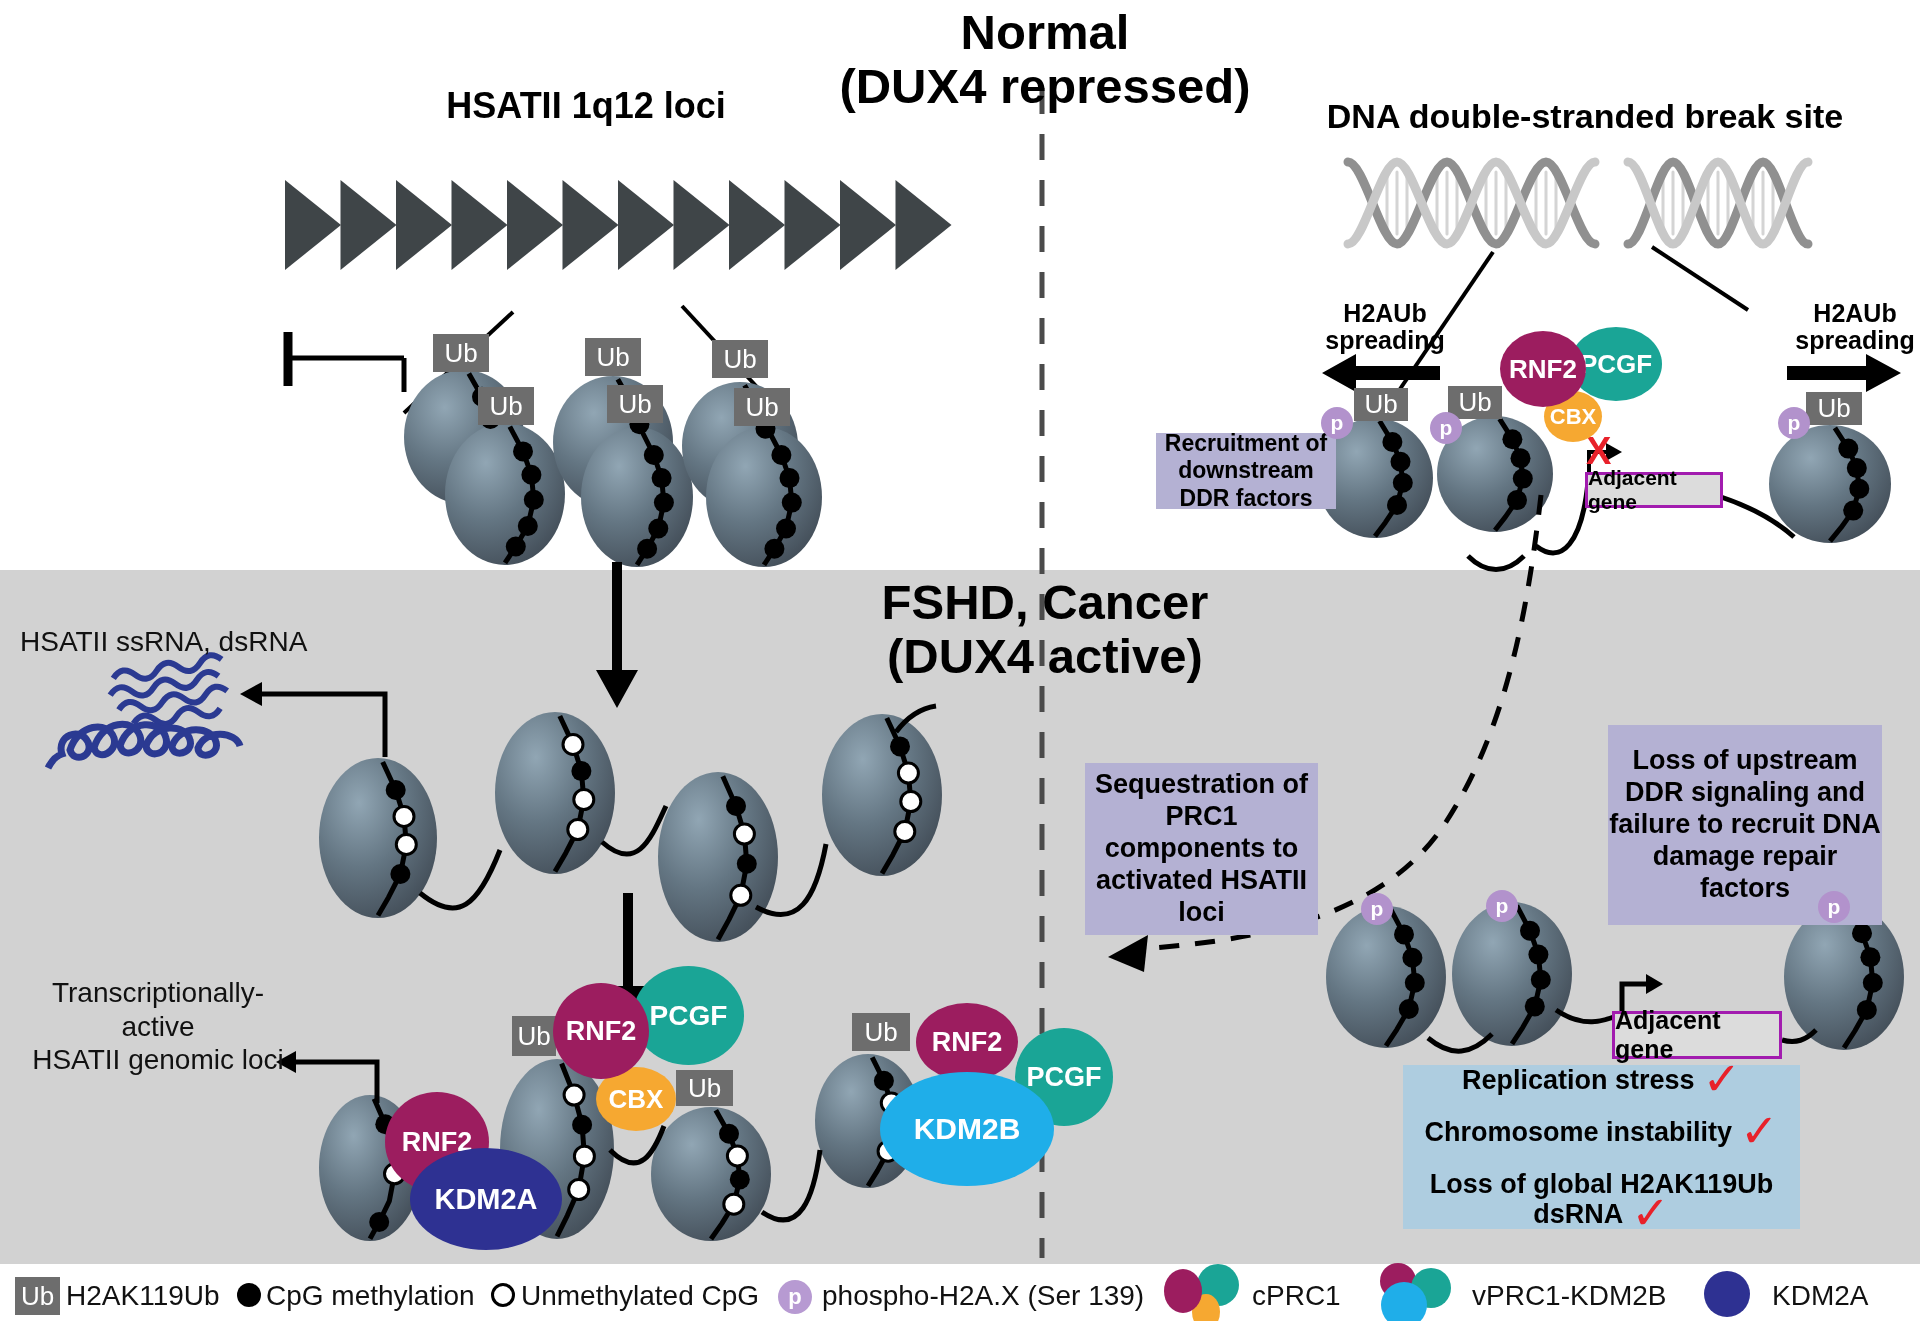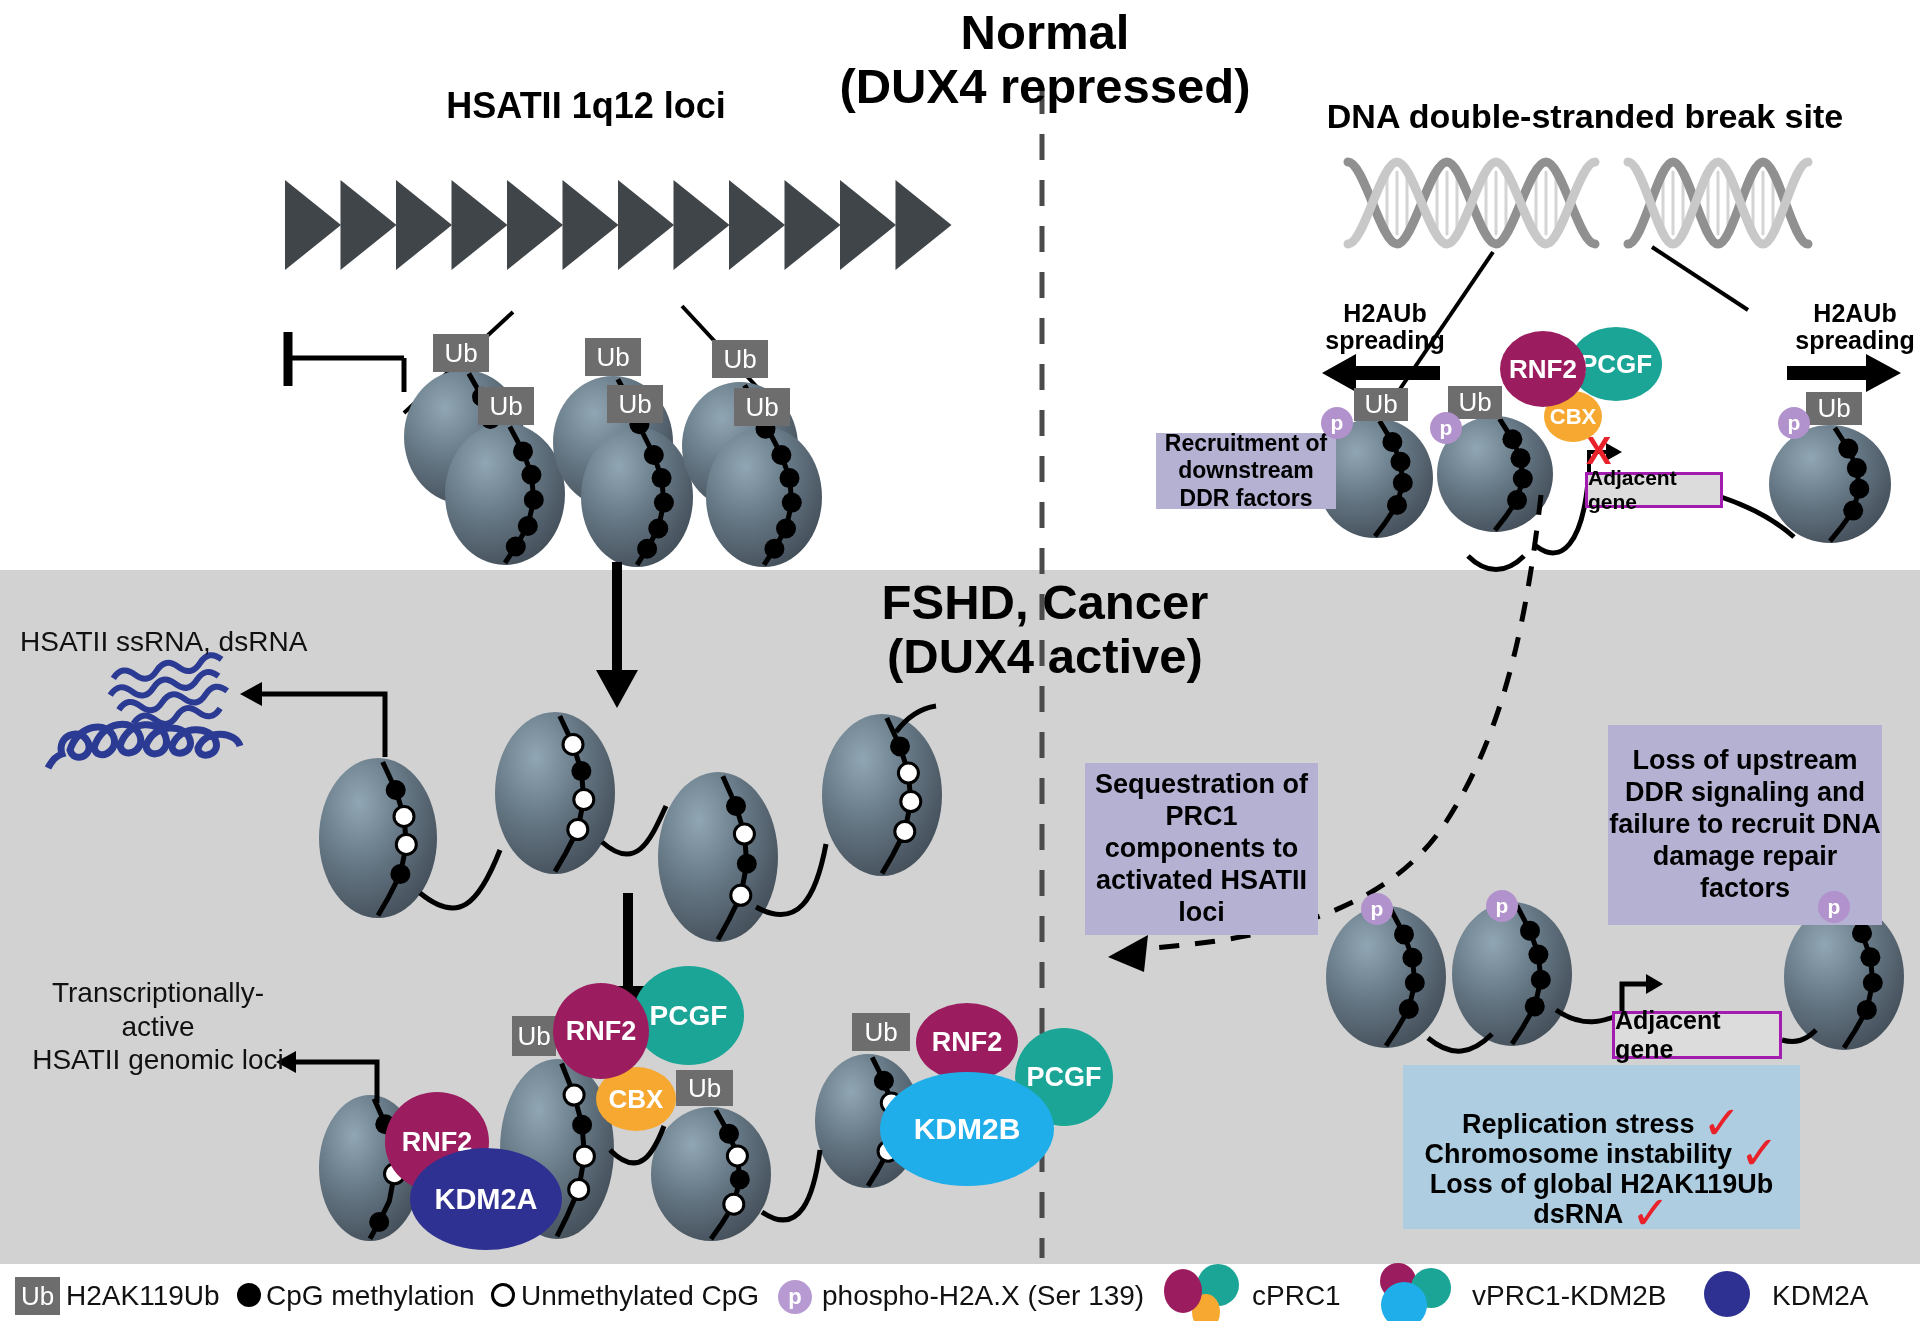--- a/index.html
+++ b/index.html
@@ -12,21 +12,21 @@
   .t-med{font-size:36px;}
   .t-dna{font-size:34px;}
   .plain-label{position:absolute;font-size:28px;color:#111;}
   .center{text-align:center;}
   .spread-label{position:absolute;font-weight:bold;font-size:25px;text-align:center;line-height:1.08;}
   .callout{position:absolute;background:#b4b1d3;color:#000;font-weight:bold;text-align:center;
            display:flex;align-items:center;justify-content:center;line-height:1.18;}
   .gene-box{position:absolute;background:#dcdcdc;border:3px solid #a21caf;font-weight:bold;
             display:flex;align-items:center;justify-content:center;box-sizing:border-box;}
   .results-box{position:absolute;left:1403px;top:1065px;width:397px;height:164px;background:#aecde0;
-               display:flex;flex-direction:column;justify-content:flex-end;}
+               display:flex;flex-direction:column;justify-content:space-between;}
   .res-row{text-align:center;font-weight:bold;font-size:27px;line-height:30px;}
   .check{color:#e8212a;font-size:46px;font-weight:400;line-height:0;margin-left:8px;position:relative;top:6px;}
   .blob{position:absolute;border-radius:50%;display:flex;align-items:center;justify-content:center;
         color:#fff;font-weight:bold;}
   .magenta{background:#9c1d5f;} .teal{background:#1aa596;} .orange{background:#f6a831;}
   .darkblue{background:#2e3192;} .cyan{background:#1faee9;}
   .ub-tag{position:absolute;background:#6d6d6d;color:#fff;font-size:26px;display:flex;
           align-items:center;justify-content:center;}
   .p-tag{position:absolute;width:32px;height:32px;border-radius:50%;background:#b292cc;color:#fff;
          font-size:21px;font-weight:bold;display:flex;align-items:center;justify-content:center;}

